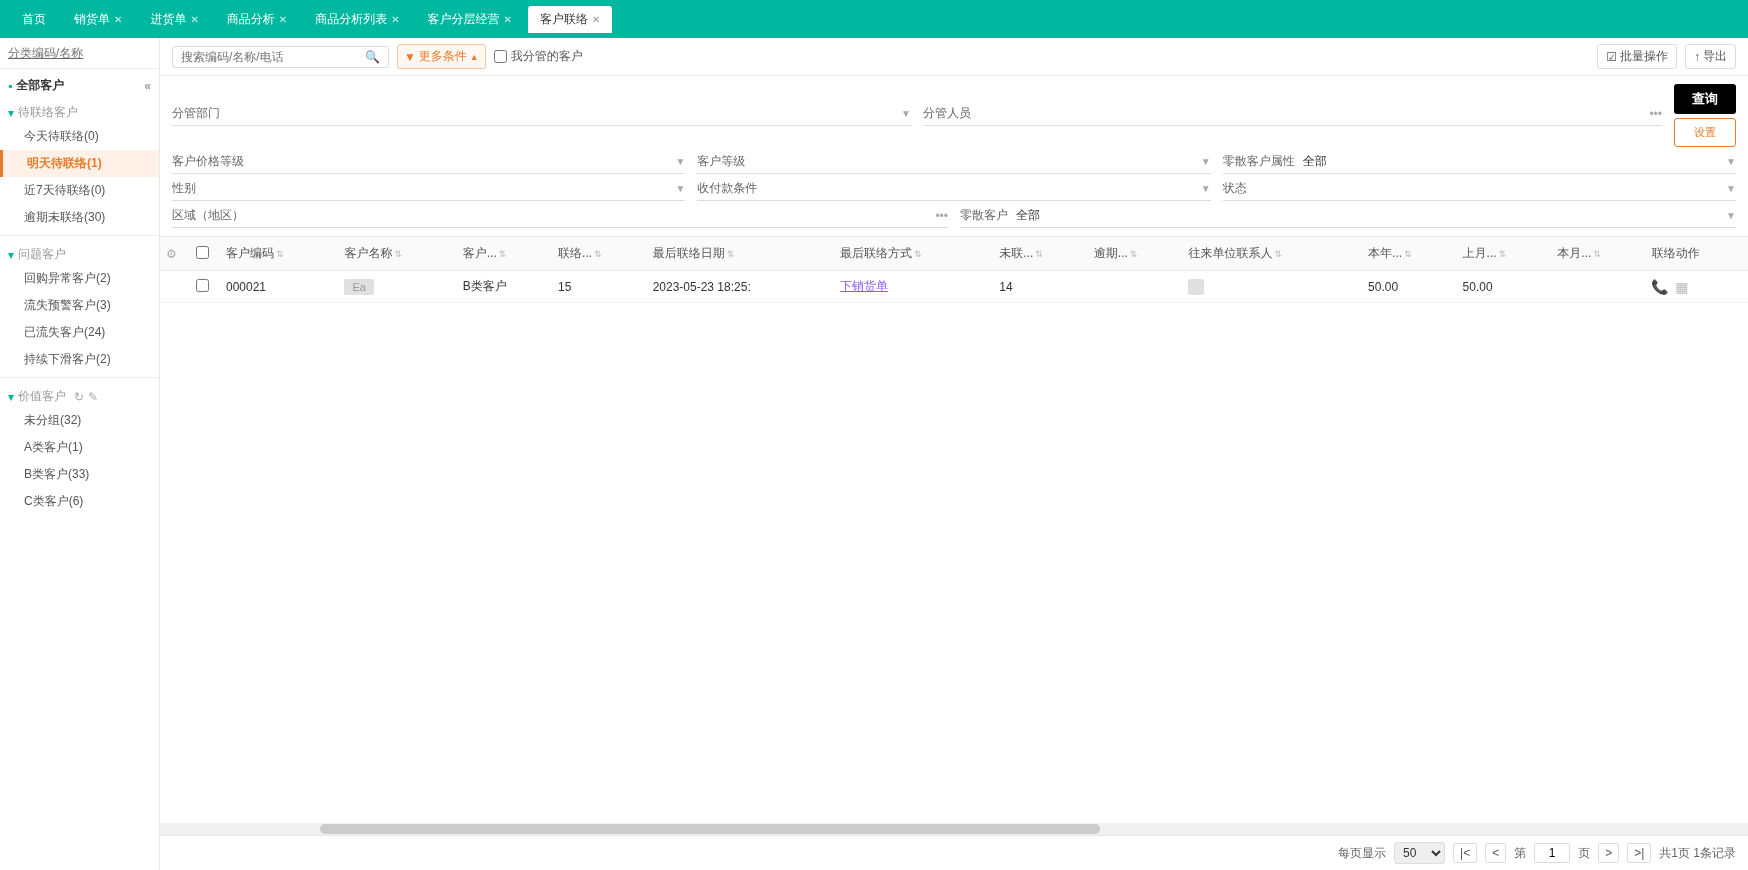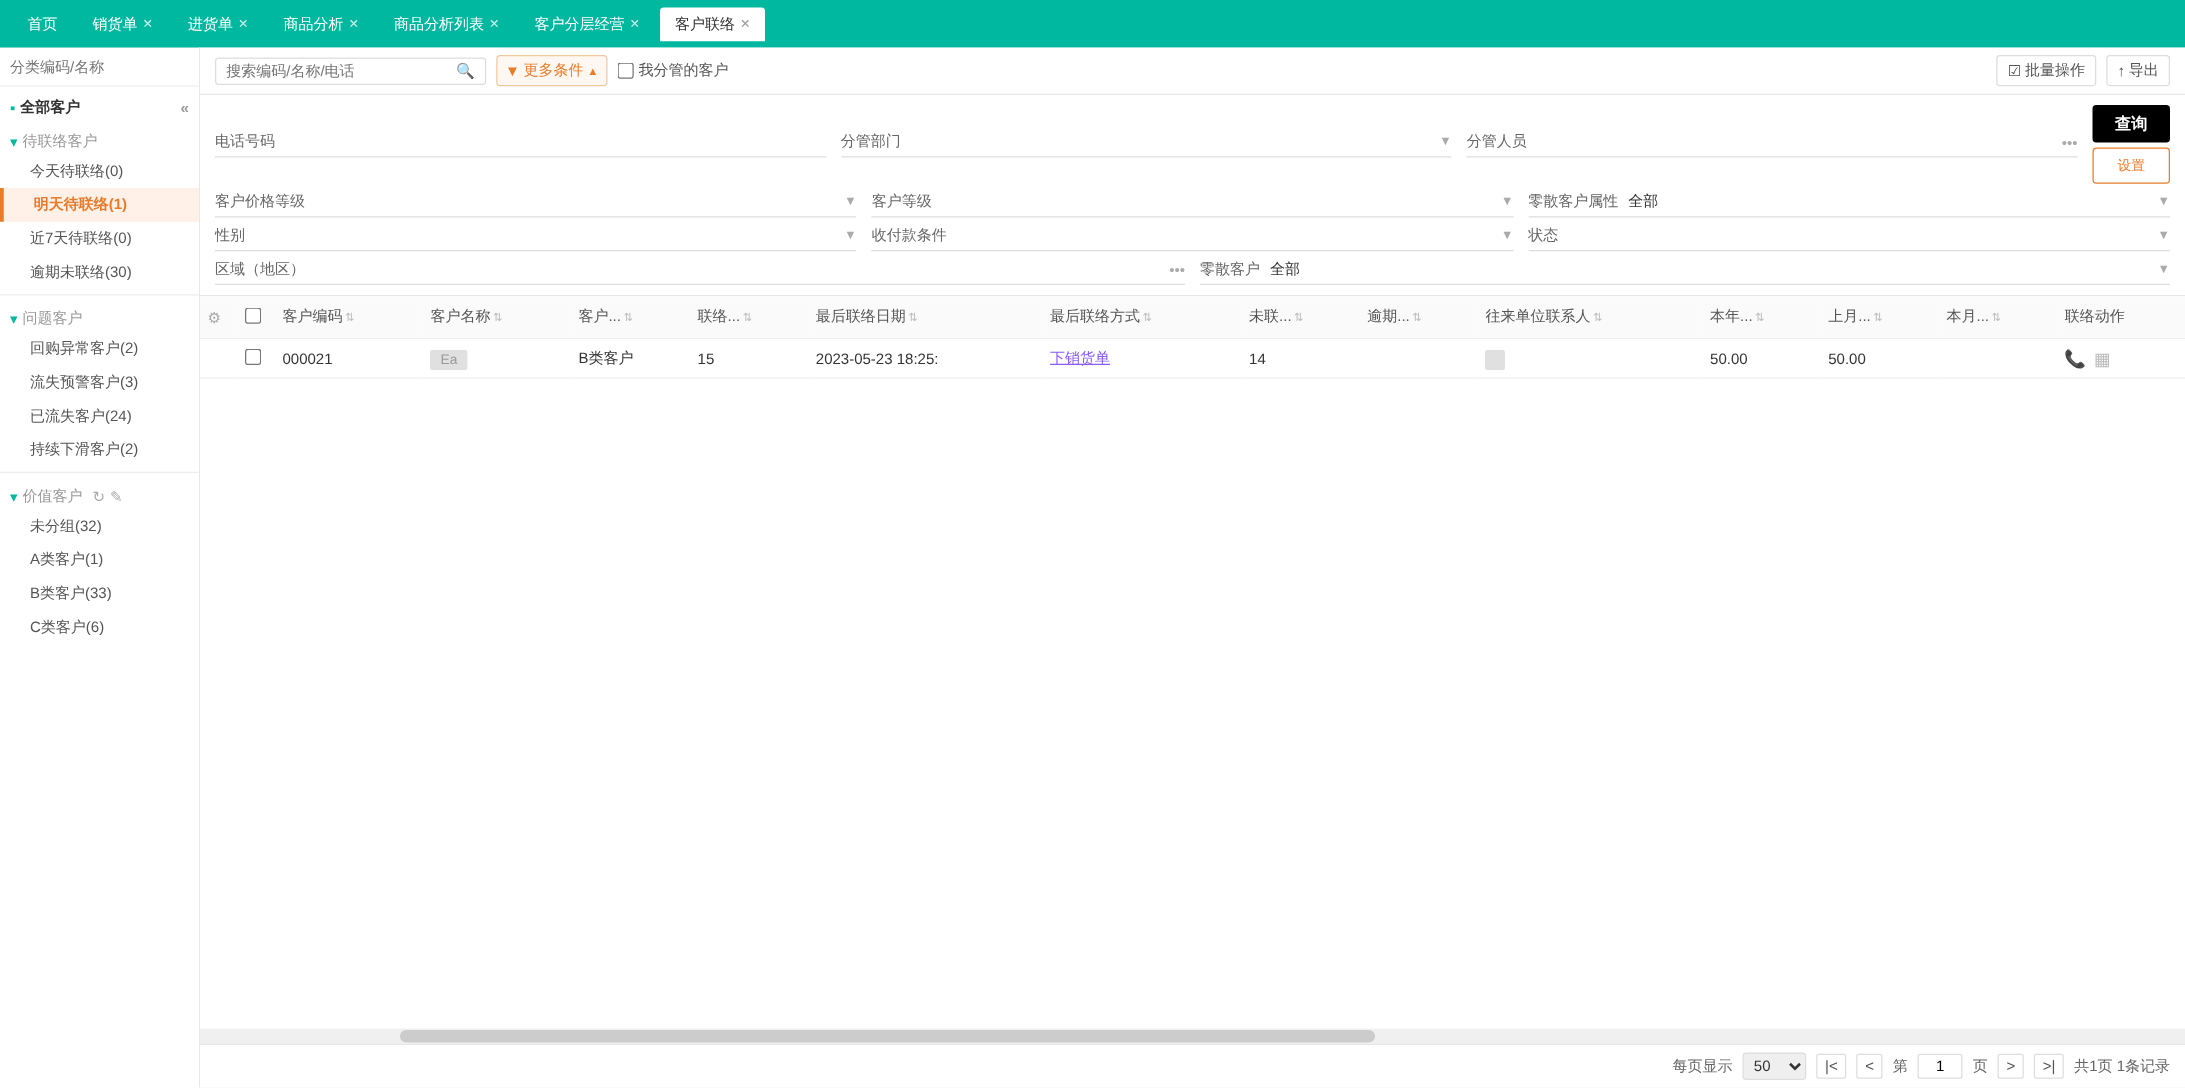--- a/index.html
+++ b/index.html
@@ -41,21 +41,21 @@
       overflow-y: auto;
       flex-shrink: 0;
     }
     .sidebar-search {
       display: flex; align-items: center;
       padding: 8px;
       border-bottom: 1px solid #eee;
       gap: 4px;
     }
     .sidebar-search input {
-      flex: 1; border: none; outline: none; font-size: 12px; color: #666;
+      flex: 1; border: none; outline: none; font-size: 12px; color: #666; text-decoration: underline;
     }
     .sidebar-section-header {
       display: flex; align-items: center; justify-content: space-between;
       padding: 8px 8px 4px 8px;
       font-weight: bold; color: #333; font-size: 13px;
     }
     .sidebar-section-header .collapse-icon { color: #999; cursor: pointer; }
     .sidebar-group-title {
       padding: 6px 8px 2px 8px;
       color: #999; font-size: 11px; display: flex; align-items: center; gap: 4px;
@@ -326,24 +326,20 @@
         </div>
         <div class="export-btn">
           <span>↑</span>
           <span>导出</span>
         </div>
       </div>
     </div>
 
     <div class="filter-panel">
       <div class="filter-row">
-        <div class="filter-field" style="flex:2;">
-          <label>电话号码</label>
-          <input type="text" style="">
-        </div>
         <div class="filter-field" style="flex:2;">
           <label>分管部门</label>
           <input type="text" style="flex: 1 1 0%;">
           <span class="down-arrow">▼</span>
         </div>
         <div class="filter-field" style="flex:2;">
           <label>分管人员</label>
           <input type="text" style="flex: 1 1 0%;">
           <span class="dots">•••</span>
         </div>

